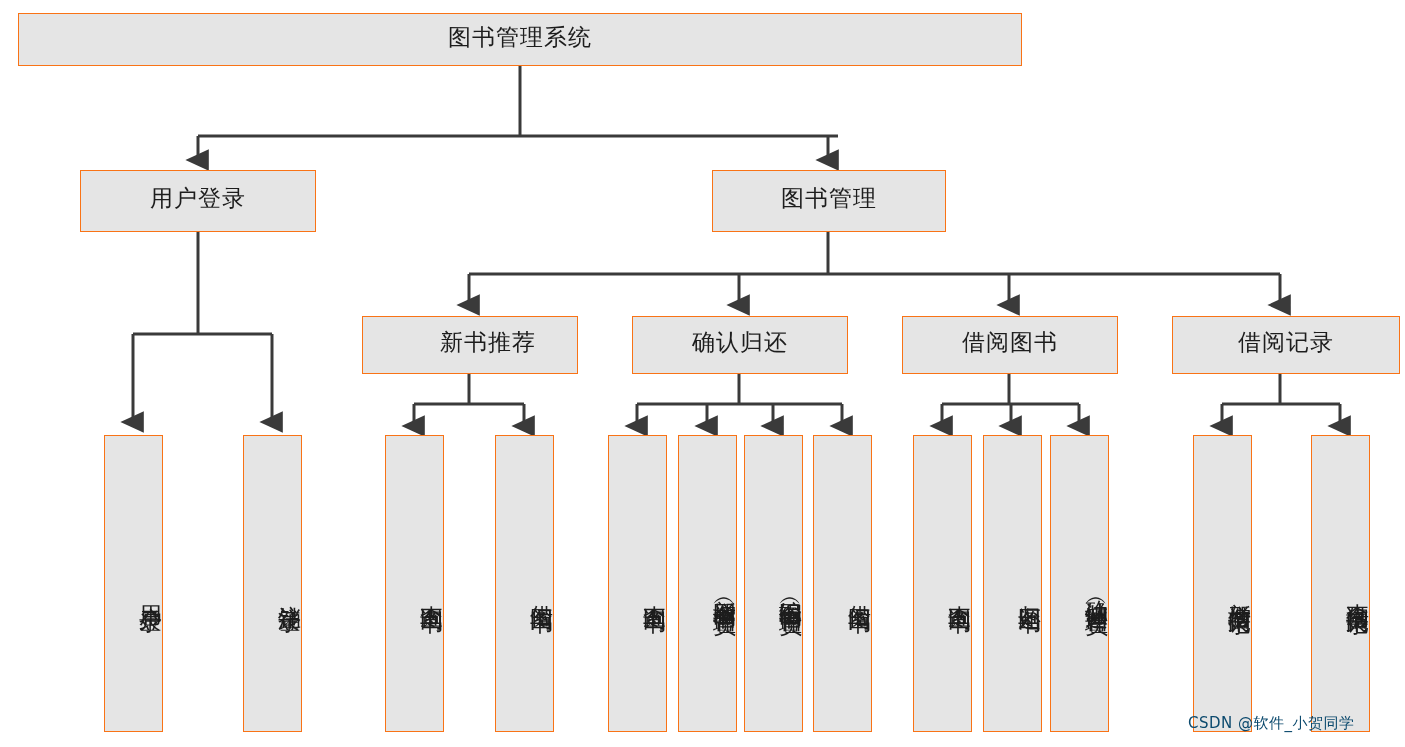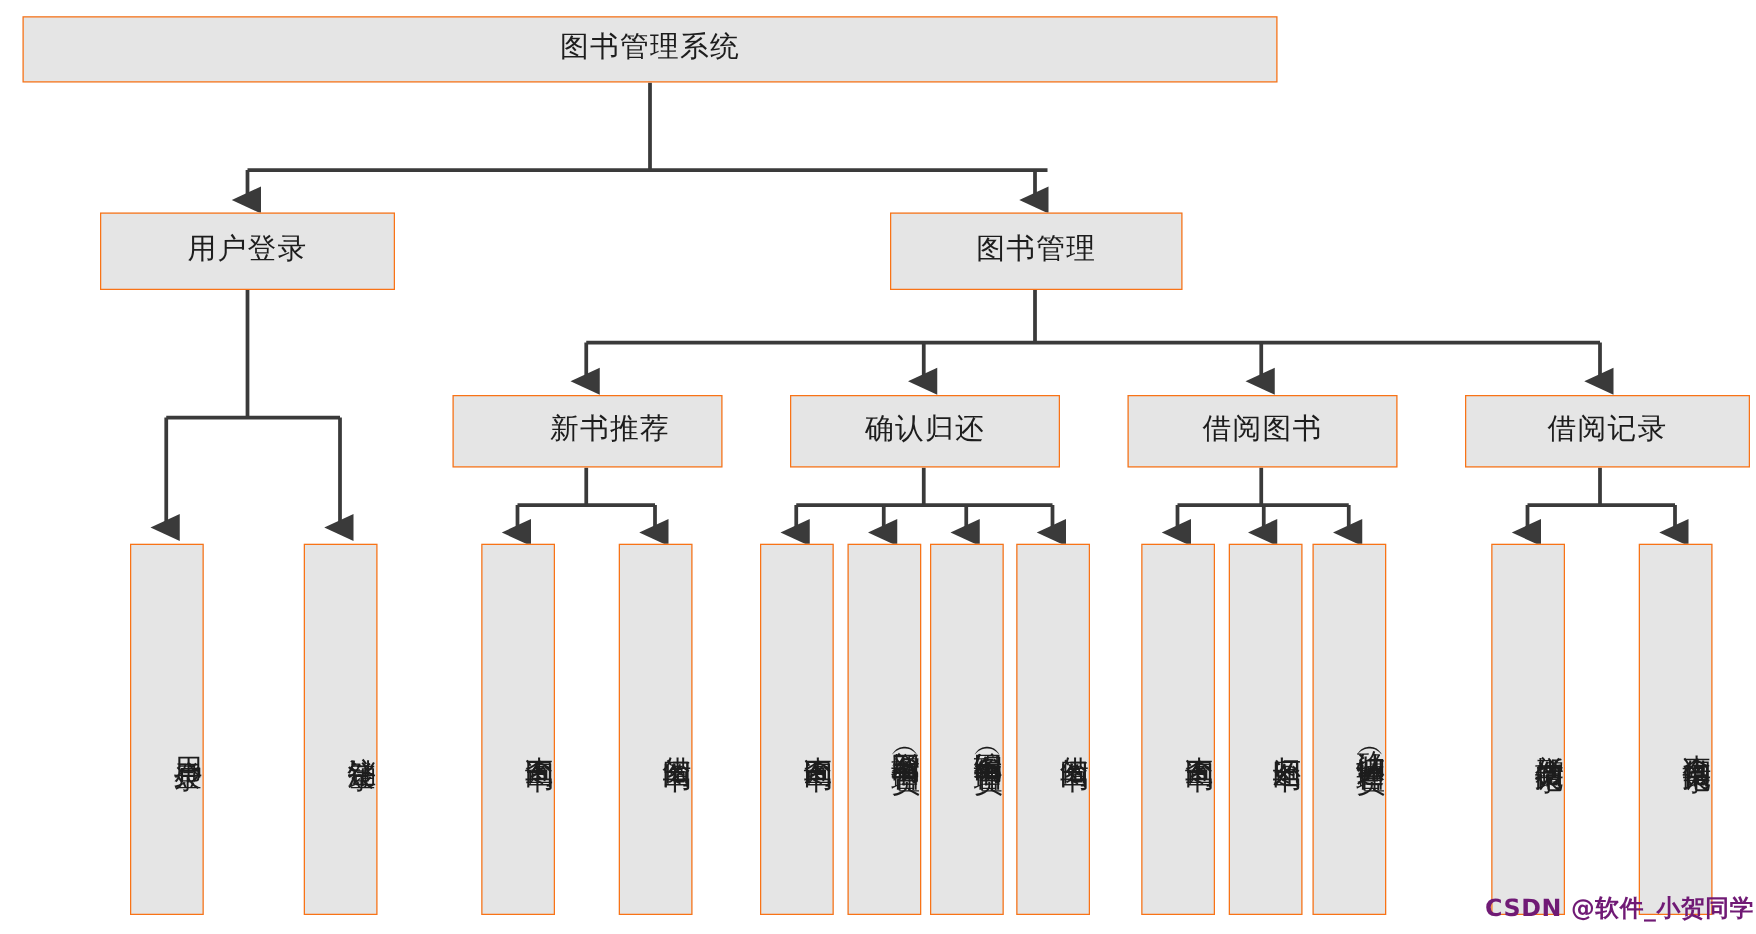--- a/index.html
+++ b/index.html
@@ -52,26 +52,25 @@
     align-items: flex-start;
     justify-content: center;
   }
   .node.vert span {
     writing-mode: vertical-rl;
     text-orientation: upright;
     display: block;
   }
   .watermark {
     position: absolute;
-    font-size: 19px;
-    color: #701a75;
+    font-size: 15px;
+    color: #0c4a6e;
     letter-spacing: 0.5px;
     white-space: nowrap;
     user-select: none;
-    font-weight: bold;
   }
 </style>
 </head>
 <body>
 
 <div id="diagram-root">
 
   <svg class="connectors" viewBox="0 0 1405 747" xmlns="http://www.w3.org/2000/svg">
     <defs>
       <marker id="arrow" markerWidth="9" markerHeight="9" refX="4.2" refY="4.2" orient="auto" markerUnits="strokeWidth">

